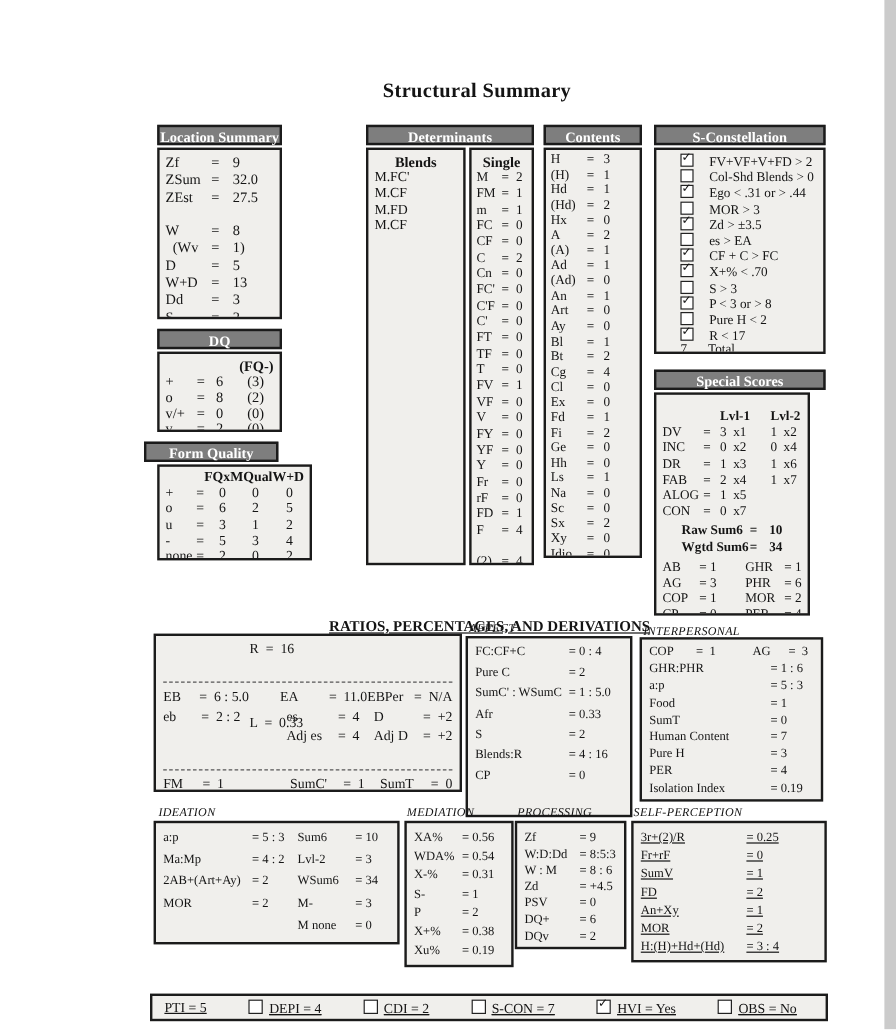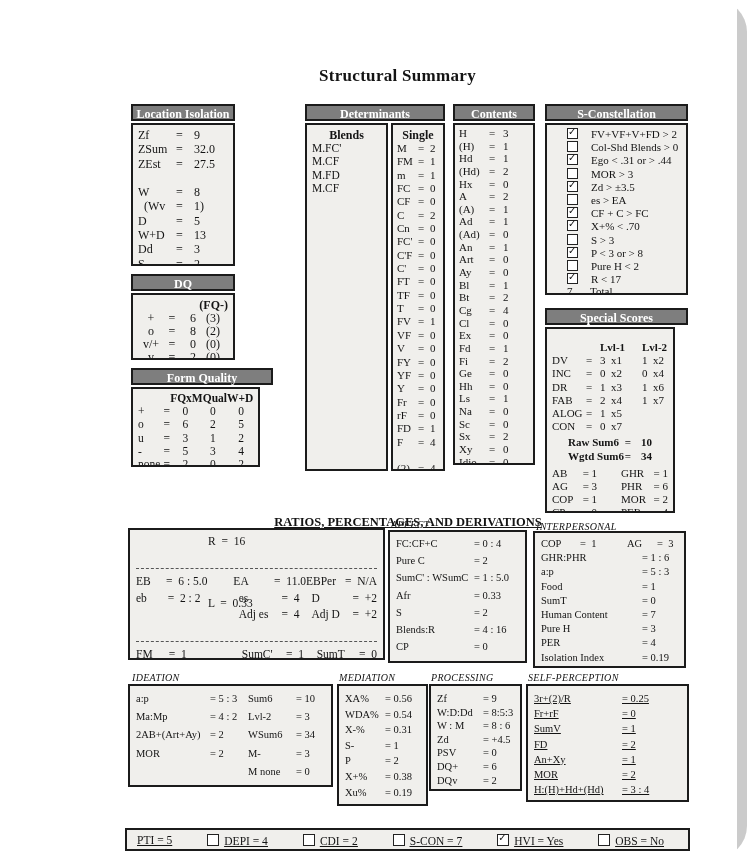--- a/index.html
+++ b/index.html
@@ -1,21 +1,21 @@
 <!DOCTYPE html>
 <html style="--header-bg: #7e7e7e; --box-bg: #f0efec; --border-col: #1b1b1b; --text-col: #141414; --scan-edge: #cbcbcb;"><head>
 <meta charset="utf-8">
 <style>
   :root{
     --header-bg:#7e7e7e; --box-bg:#f0efec; --border-col:#1b1b1b;
     --text-col:#141414; --scan-edge:#cbcbcb;
   }
   html,body{margin:0;padding:0;background:#fff;}
   .page{position:relative;width:747px;height:858px;background:#fff;overflow:hidden;
-        font-family:"Liberation Serif", serif;color:var(--text-col);border-radius:32px;}
+        font-family:"Liberation Serif", serif;color:var(--text-col);}
   .scan-edge{position:absolute;right:0;top:0;width:10px;height:858px;background:var(--scan-edge);}
   .title{position:absolute;top:66px;left:125px;width:545px;text-align:center;
          font-size:17px;font-weight:bold;letter-spacing:.3px;z-index:3;}
   .hdr{position:absolute;height:17px;line-height:17px;text-align:center;
        background:var(--header-bg);color:#fff;font-weight:bold;font-size:12px;
        border:2px solid var(--border-col);box-sizing:border-box;}
   .box{position:absolute;background:var(--box-bg);border:2px solid var(--border-col);
        box-sizing:border-box;padding:3px 5px;overflow:hidden;}
   .trow{display:flex;align-items:baseline;}
   .tcell{white-space:pre;display:inline-block;}
@@ -27,39 +27,39 @@
       position:relative;top:1px;flex:none;}
   .cb.checked::after{content:"✓";position:absolute;left:0px;top:-3px;font-size:10px;
       font-weight:bold;font-family:"DejaVu Sans",sans-serif;}
   .seclabel{position:absolute;font-style:italic;font-size:10px;letter-spacing:.3px;z-index:1;}
   #ratios-title{position:absolute;top:515px;left:128px;width:560px;text-align:center;
       font-size:12.5px;font-weight:bold;text-decoration:underline;z-index:2;}
 
   
   #h-loc{top:104px;left:131px;width:104px;} #b-loc{top:123px;left:131px;width:104px;height:143px;}
   #h-dq{top:274px;left:131px;width:104px;}  #b-dq{top:293px;left:131px;width:104px;height:67px;}
-  #h-fq{top:368px;left:131px;width:142px;}  #b-fq{top:387px;left:131px;width:129px;height:80px;}
+  #h-fq{top:368px;left:120px;width:112px;}  #b-fq{top:387px;left:131px;width:129px;height:80px;}
   #h-det{top:104px;left:305px;width:140px;}
   #b-blends{top:123px;left:305px;width:83px;height:348px;}
   #b-single{top:123px;left:391px;width:54px;height:348px;padding:3px 4px;}
   #h-con{top:104px;left:453px;width:82px;}  #b-con{top:123px;left:453px;width:82px;height:342px;padding:2px 4px;}
   #h-scon{top:104px;left:545px;width:143px;} #b-scon{top:123px;left:545px;width:143px;height:172px;padding:2px 20px;}
   #h-ss{top:308px;left:545px;width:143px;}  #b-ss{top:327px;left:545px;width:130px;height:186px;padding:12px 5px;}
   #b-core{top:528px;left:128px;width:257px;height:132px;padding:5px 6px;}
-  #lbl-affect{top:519px;left:391px;} #b-affect{top:530px;left:388px;width:139px;height:133px;padding:6px 6px;}
+  #lbl-affect{top:519px;left:391px;} #b-affect{top:530px;left:388px;width:139px;height:151px;padding:6px 6px;}
   #lbl-inter{top:521px;left:536px;}  #b-inter{top:531px;left:533px;width:153px;height:137px;padding:5px 6px;}
   #lbl-idea{top:672px;left:132px;}   #b-idea{top:684px;left:128px;width:205px;height:103px;padding:7px 6px;}
   #lbl-med{top:672px;left:339px;}    #b-med{top:684px;left:337px;width:91px;height:122px;padding:7px 6px;}
   #lbl-proc{top:672px;left:431px;}   #b-proc{top:684px;left:429px;width:93px;height:107px;padding:7px 6px;}
   #lbl-self{top:672px;left:528px;}   #b-self{top:684px;left:526px;width:163px;height:118px;padding:7px 6px;}
   #b-bottom{top:828px;left:125px;width:565px;height:23px;padding:0;}
 
   
   #b-loc{font-size:12px;} #b-loc .trow{height:14.3px;} #b-loc .c0{width:38px;} #b-loc .c1{width:18px;}
-  #b-dq{font-size:12px;}  #b-dq .trow{height:13px;text-align:center;}  #b-dq .c0{width:26px;} #b-dq .c1{width:16px;} #b-dq .c2{width:26px;}
+  #b-dq{font-size:12px;}  #b-dq .trow{height:13px;}  #b-dq .c0{width:26px;} #b-dq .c1{width:16px;} #b-dq .c2{width:26px;}
   #b-fq{font-size:11.5px;} #b-fq .trow{height:13.2px;}
   #b-fq .c0{width:28px;} #b-fq .c1{width:12px;}
   #b-fq .c2{width:24px;text-align:center;} #b-fq .c3{width:36px;text-align:center;} #b-fq .c4{width:26px;text-align:center;}
   #b-blends{font-size:11.5px;} #b-blends .trow{height:13.4px;}
   #b-single{font-size:11px;} #b-single .trow{height:13.35px;} #b-single .c0{width:21px;} #b-single .c1{width:12px;}
   #b-con{font-size:11px;} #b-con .trow{height:12.65px;} #b-con .c0{width:30px;} #b-con .c1{width:14px;}
   #b-scon{font-size:11px;} #b-scon .trow{height:13.2px;} #b-scon .cb{margin-right:13px;}
   #b-scon .total .c0{width:23px;}
   #b-ss{font-size:11px;}
   .rows-ss .trow{height:13.2px;} .rows-ss .c0{width:34px;} .rows-ss .c1{width:14px;} .rows-ss .c2{width:42px;}
@@ -84,21 +84,21 @@
   #b-bottom .cb{width:10px;height:10px;margin-right:5px;}
 </style>
 </head>
 <body>
 
 <div class="page">
   <div class="scan-edge"></div>
 
   <div class="title">Structural Summary</div>
 
-  <div class="hdr" id="h-loc">Location Isolation</div>
+  <div class="hdr" id="h-loc">Location Summary</div>
   <div class="box" id="b-loc">
       <div class="trow">
         <span class="tcell c0">Zf</span>
         <span class="tcell c1">=</span>
         <span class="tcell c2">9</span>
       </div>
       <div class="trow">
         <span class="tcell c0">ZSum</span>
         <span class="tcell c1">=</span>
         <span class="tcell c2">32.0</span>

